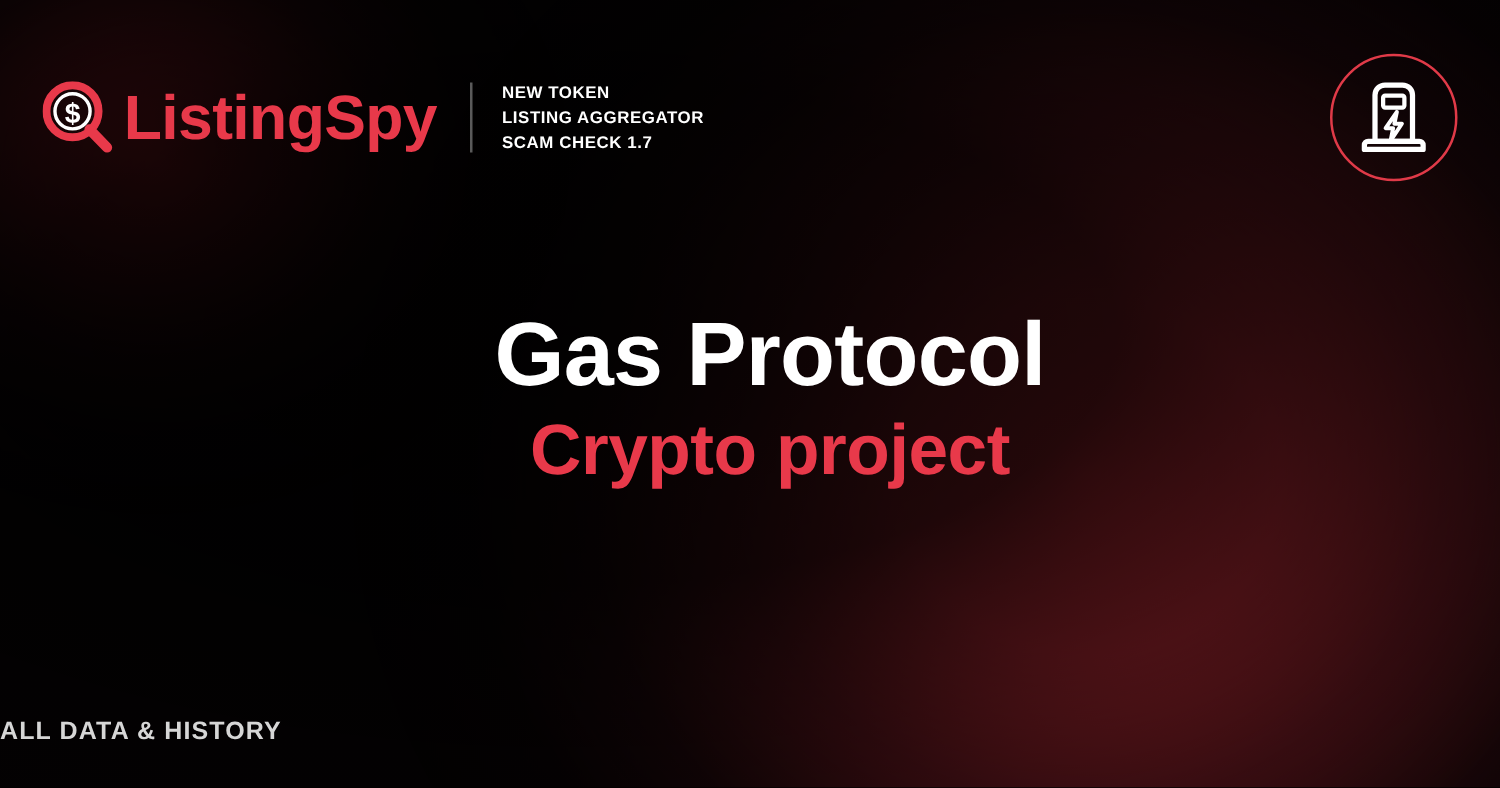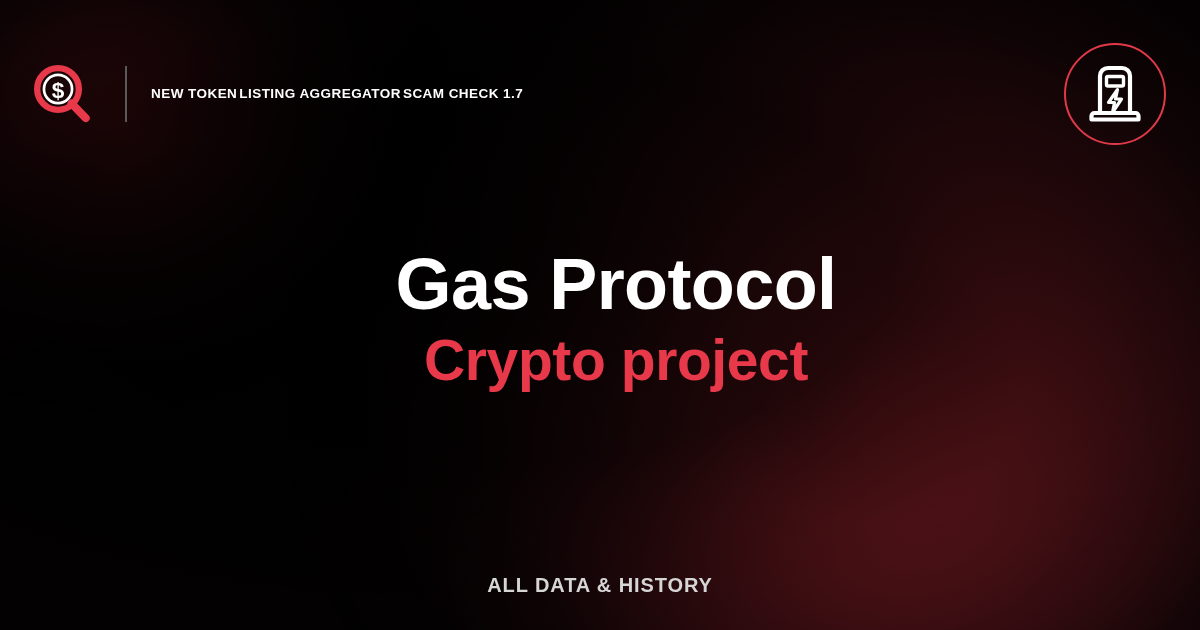--- a/index.html
+++ b/index.html
@@ -105,21 +105,21 @@
   .brand-divider {
     width: 2px;
     height: 56px;
     background: #5a5a5a;
     margin: 0 24px 0 26px;
     flex: none;
   }
 
   .tagline {
     display: flex;
-    flex-direction: row;
+    flex-direction: column;
     justify-content: center;
     gap: 2px;
   }
 
   .tagline-line {
     font-size: 13.5px;
     font-weight: 700;
     letter-spacing: 0.45px;
     color: #ffffff;
     line-height: 1.33;
@@ -166,21 +166,20 @@
     line-height: 1.05;
     letter-spacing: -0.4px;
   }
 
   
   .footer {
     position: absolute;
     left: 0;
     bottom: 33px;
     width: 100%;
-    text-align: center;
   }
 
   .footer-text {
     font-size: 20px;
     font-weight: 700;
     color: #D6D6D6;
     letter-spacing: 0.9px;
   }
 </style>
 </head>
@@ -198,20 +197,21 @@
 
       <div class="brand">
 
         <svg class="brand-mark" viewBox="0 0 64 64">
           <circle cx="26.5" cy="26.5" r="23" fill="none" stroke="#E8394A" stroke-width="7"></circle>
           <circle cx="26.5" cy="26.5" r="15.5" fill="none" stroke="#FFFFFF" stroke-width="3"></circle>
           <line x1="41.5" y1="42.5" x2="57" y2="58.5" stroke="#E8394A" stroke-width="9" stroke-linecap="round"></line>
           <text x="26.5" y="36.5" text-anchor="middle" font-family="'Liberation Sans', sans-serif" font-size="25" font-weight="700" fill="#FFFFFF">$</text>
         </svg>
 
+        <div class="brand-word">ListingSpy</div>
 
         <div class="brand-divider"></div>
 
         <div class="tagline">
           <div class="tagline-line">NEW TOKEN</div>
           <div class="tagline-line">LISTING AGGREGATOR</div>
           <div class="tagline-line">SCAM CHECK 1.7</div>
         </div>
 
       </div>

